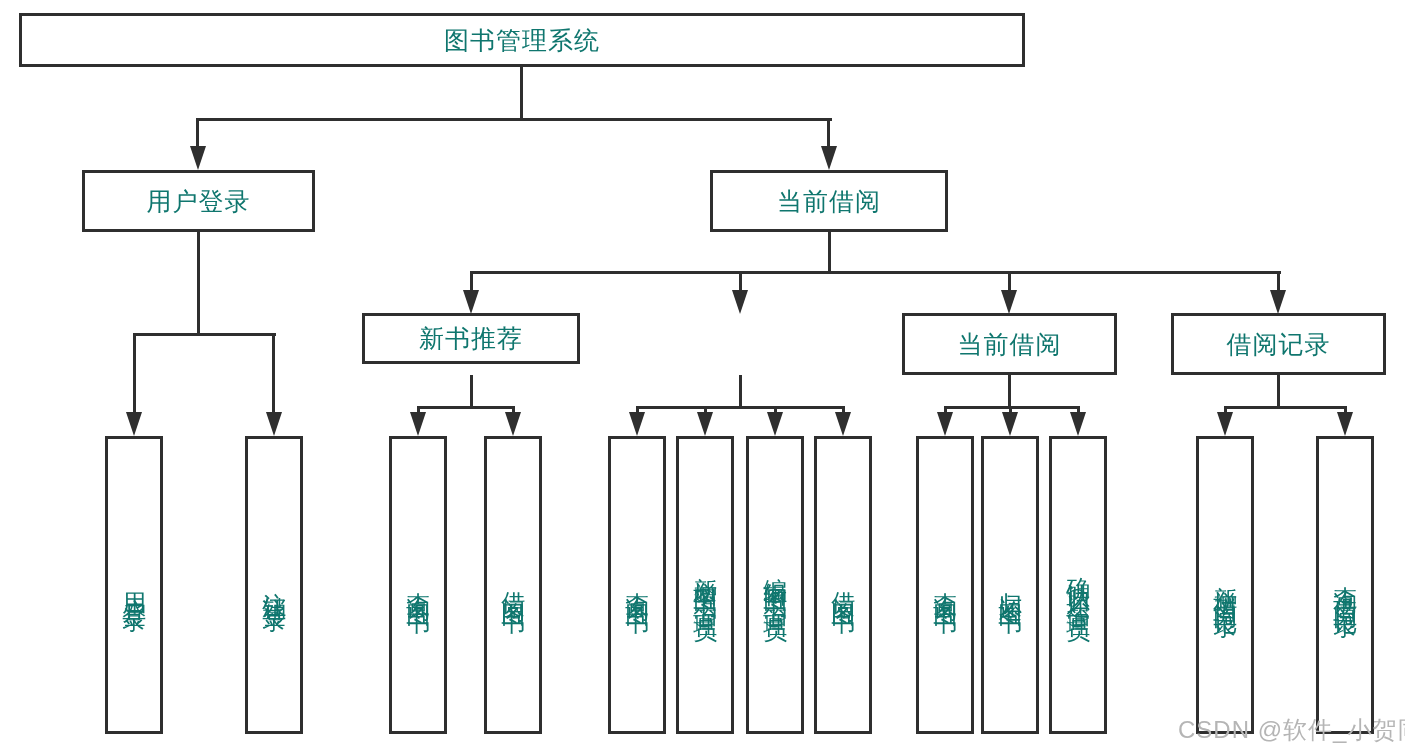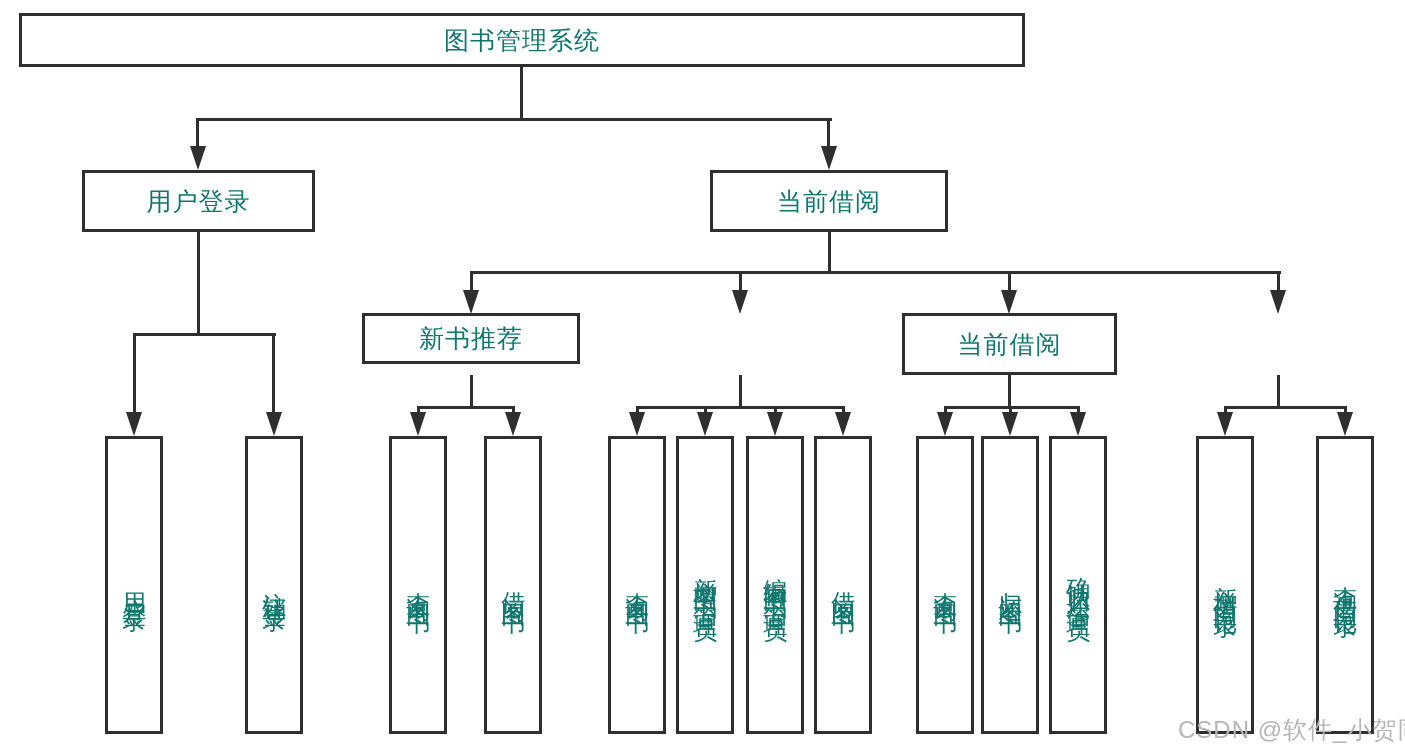--- a/index.html
+++ b/index.html
@@ -90,20 +90,23 @@
   <div class="arrow" style="left:1001px;top:290px;"></div>
   <div class="vline" style="left:1277px;top:271px;height:22px;"></div>
   <div class="arrow" style="left:1270px;top:290px;"></div>
 
   <div class="node" style="left:362px;top:313px;width:218px;height:51px;">
     <span>新书推荐</span>
   </div>
   <div class="node" style="left:902px;top:313px;width:215px;height:62px;">
     <span>当前借阅</span>
   </div>
+  <div class="node" style="left:1171px;top:313px;width:215px;height:62px;">
+    <span>借阅记录</span>
+  </div>
 
   <div class="vline" style="left:470px;top:375px;height:33px;"></div>
   <div class="hline" style="left:417px;top:406px;width:98px;"></div>
   <div class="vline" style="left:417px;top:406px;height:10px;"></div>
   <div class="arrow" style="left:410px;top:412px;"></div>
   <div class="vline" style="left:512px;top:406px;height:10px;"></div>
   <div class="arrow" style="left:505px;top:412px;"></div>
 
   <div class="vline" style="left:739px;top:375px;height:33px;"></div>
   <div class="hline" style="left:636px;top:406px;width:208px;"></div>

